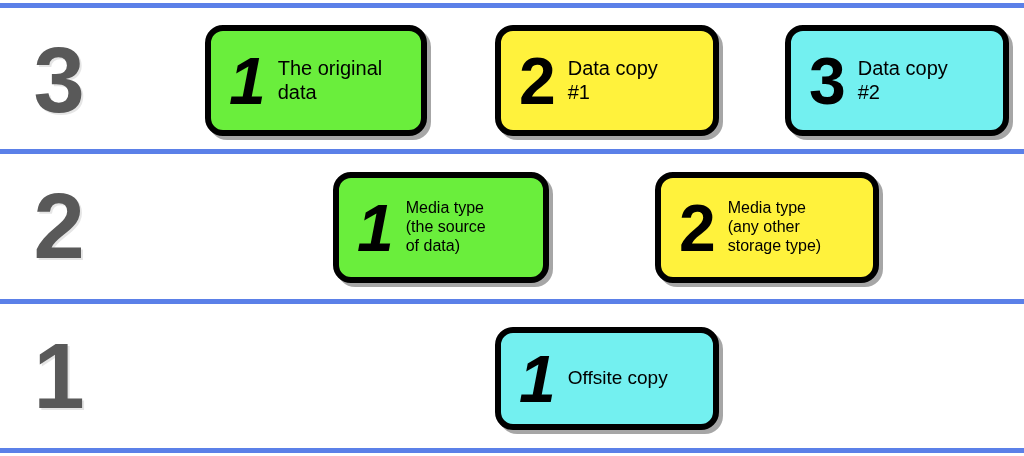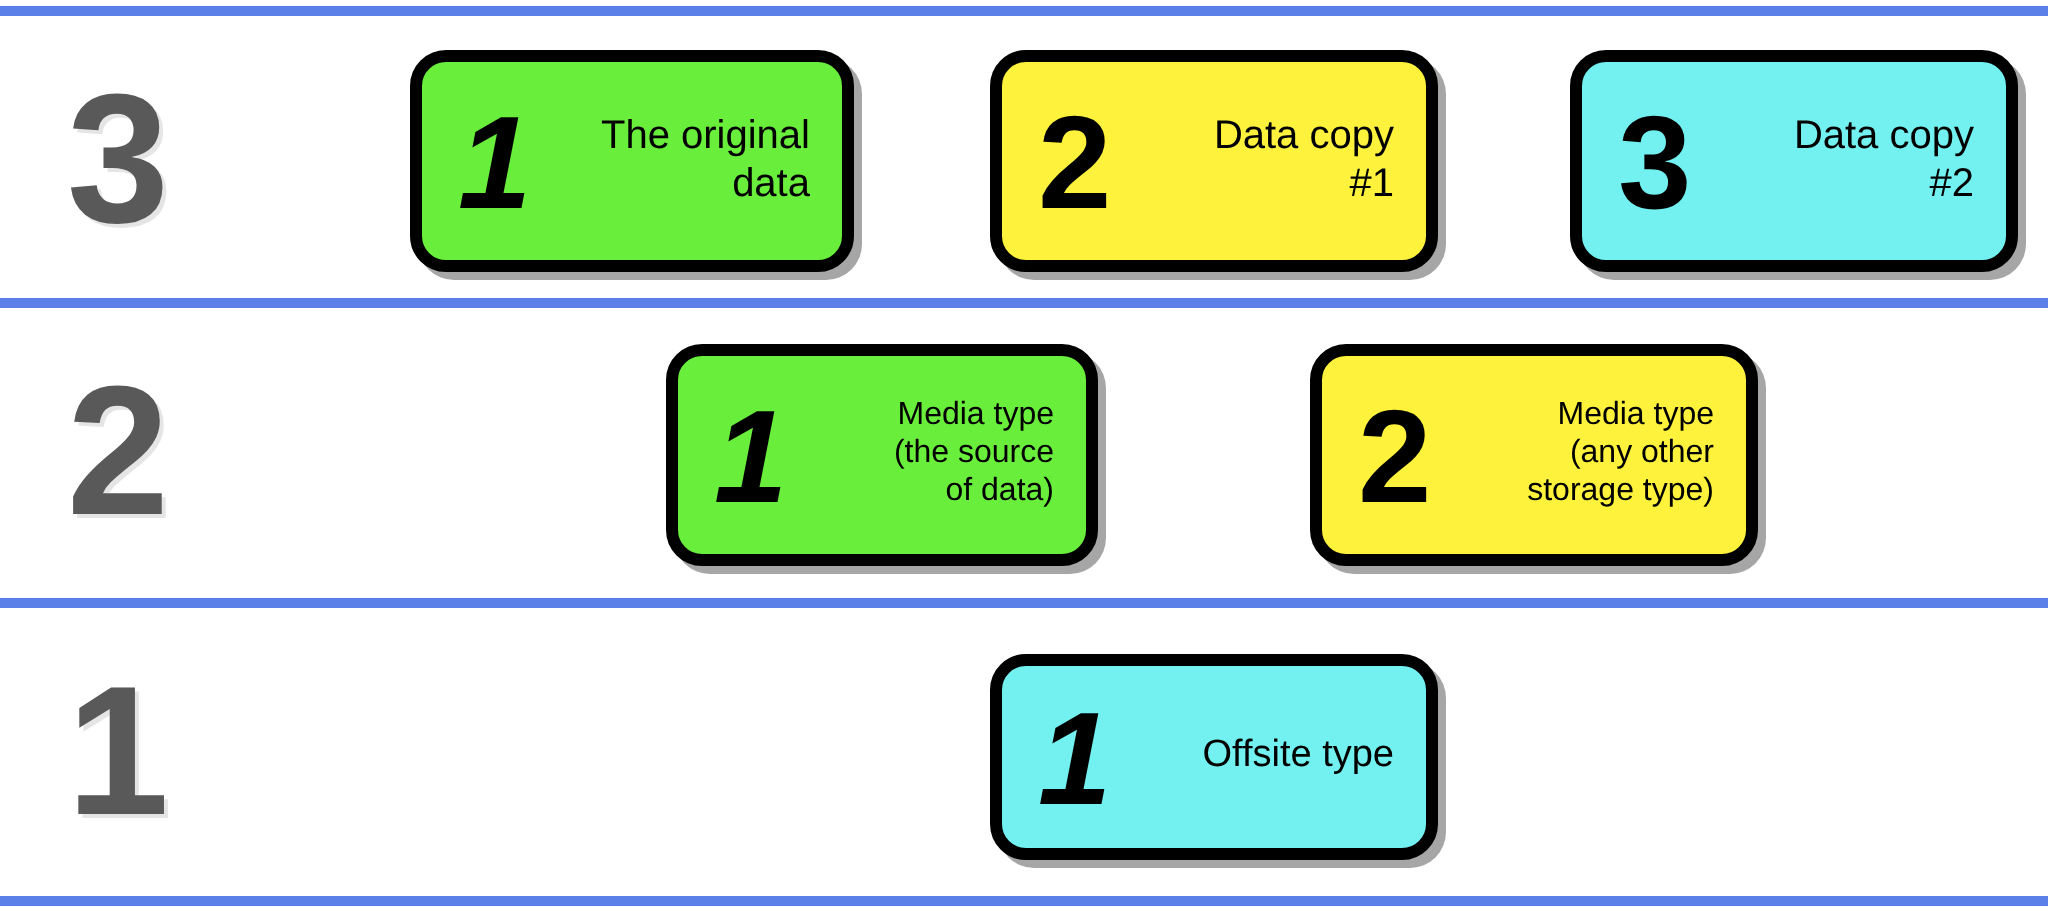--- a/index.html
+++ b/index.html
@@ -81,21 +81,21 @@
     color: #000000;
     padding-left: 18px;
     padding-right: 6px;
     user-select: none;
   }
   .card .card-num.upright {
     font-style: normal;
   }
   .card .card-label {
     flex: 1 1 auto;
-    text-align: right;
+    text-align: left;
     padding-right: 16px;
     padding-left: 6px;
     font-family: "Liberation Sans", sans-serif;
     font-size: 20px;
     line-height: 1.18;
     color: #000000;
     white-space: pre-line;
   }
 
   
@@ -171,17 +171,17 @@
 storage type)</span>
     </div>
   </div>
 
   <div class="row row-1">
 
     <div class="rule-number rn-1">1</div>
 
     <div class="card fill-cyan" id="card-offsite">
       <span class="card-num">1</span>
-      <span class="card-label">Offsite type</span>
+      <span class="card-label">Offsite copy</span>
     </div>
   </div>
 
 </div>
 
 </body></html>

